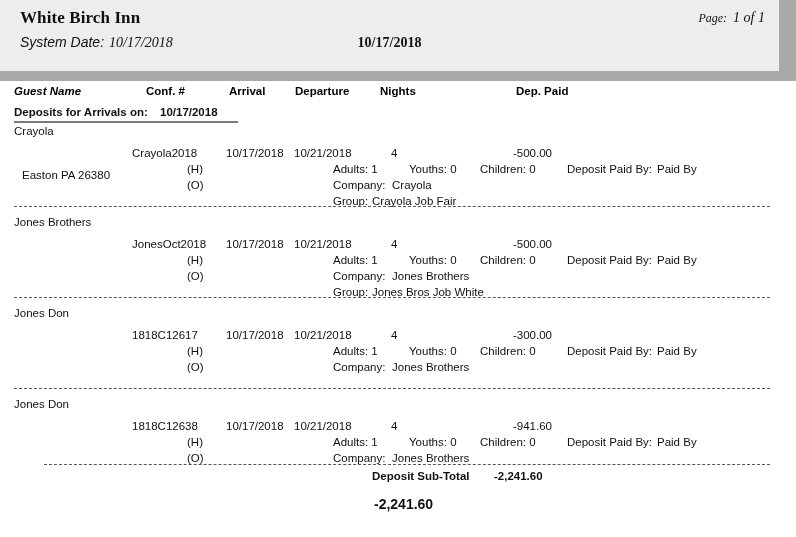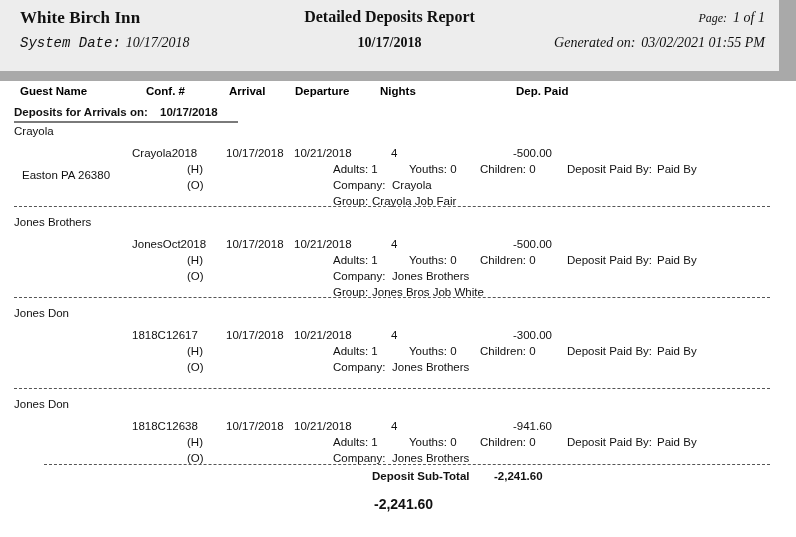--- a/index.html
+++ b/index.html
@@ -73,21 +73,21 @@
     white-space: nowrap;
   }
 
   .prop-name {
     font-family: "Liberation Serif", serif;
     font-weight: bold;
     font-size: 17px;
     letter-spacing: 0.1px;
   }
   .sys-date-label {
-    font-family: Liberation Mono, monospace;
+    font-family: Liberation Sans, sans-serif;
     font-style: italic;
     font-size: 14px;
   }
   .sys-date-value {
     font-family: "Liberation Serif", serif;
     font-style: italic;
     font-size: 14px;
     margin-left: 5px;
   }
   .report-title {
@@ -132,21 +132,21 @@
     height: 16px;
   }
   #col-headers .col {
     position: absolute;
     top: 0;
     font-size: 11.5px;
     font-weight: bold;
     white-space: nowrap;
     color: #000;
   }
-  .c-guest     { left: 20px; }
+  .c-guest     { left: 14px; font-style: italic; }
   .c-conf      { left: 146px; }
   .c-arrival   { left: 229px; }
   .c-departure { left: 295px; }
   .c-nights    { left: 380px; }
   .c-deppaid   { left: 506px; padding-left: 10px; }
 
   
   #arrivals-sub {
     position: absolute;
     left: 14px;
@@ -286,37 +286,31 @@
 </style>
 </head>
 <body>
 
 <div id="page-header">
 
   <div class="hdr-row r1">
     <div class="hdr-left">
       <span class="prop-name">White Birch Inn</span>
     </div>
-    <div class="hdr-center">
-      <span class="report-title">Detailed Deposits Report</span>
-    </div>
     <div class="hdr-right">
       <span class="page-label">Page:</span><span class="page-value">1 of 1</span>
     </div>
   </div>
 
   <div class="hdr-row r2">
     <div class="hdr-left">
       <span class="sys-date-label">System Date:</span><span class="sys-date-value">10/17/2018</span>
     </div>
     <div class="hdr-center">
       <span class="report-date">10/17/2018</span>
-    </div>
-    <div class="hdr-right">
-      <span class="gen-label">Generated on:</span><span class="gen-value">03/02/2021 01:55 PM</span>
     </div>
   </div>
 
 </div>
 <div id="header-right-gutter"></div>
 <div id="header-gray-band"></div>
 
 <div id="col-headers">
   <span class="col c-guest">Guest Name</span>
   <span class="col c-conf">Conf. #</span>

